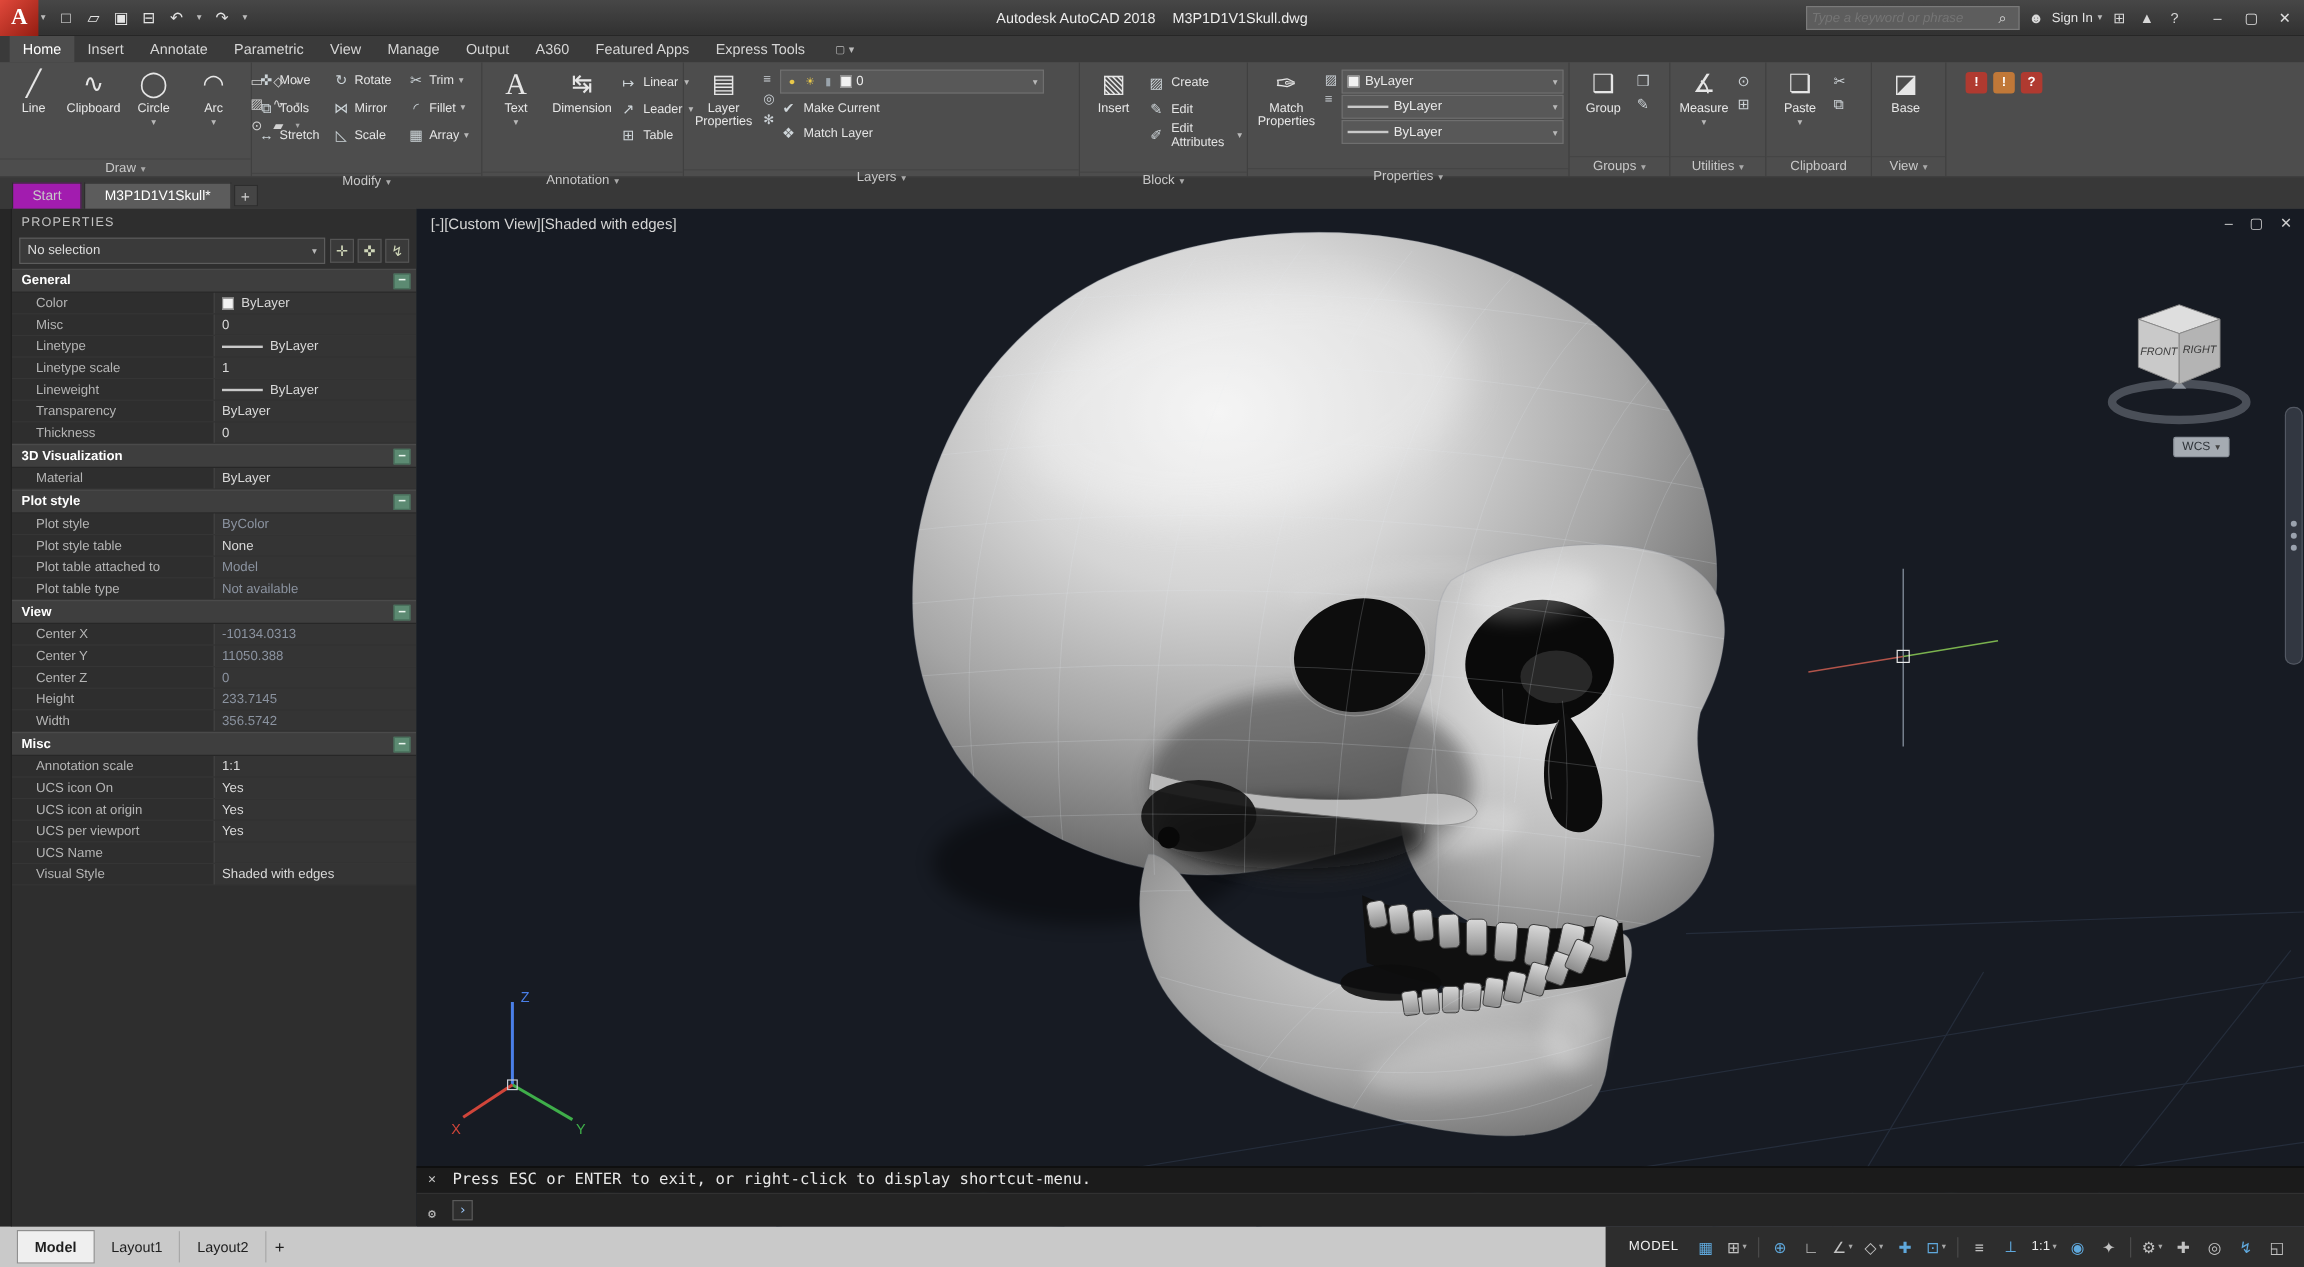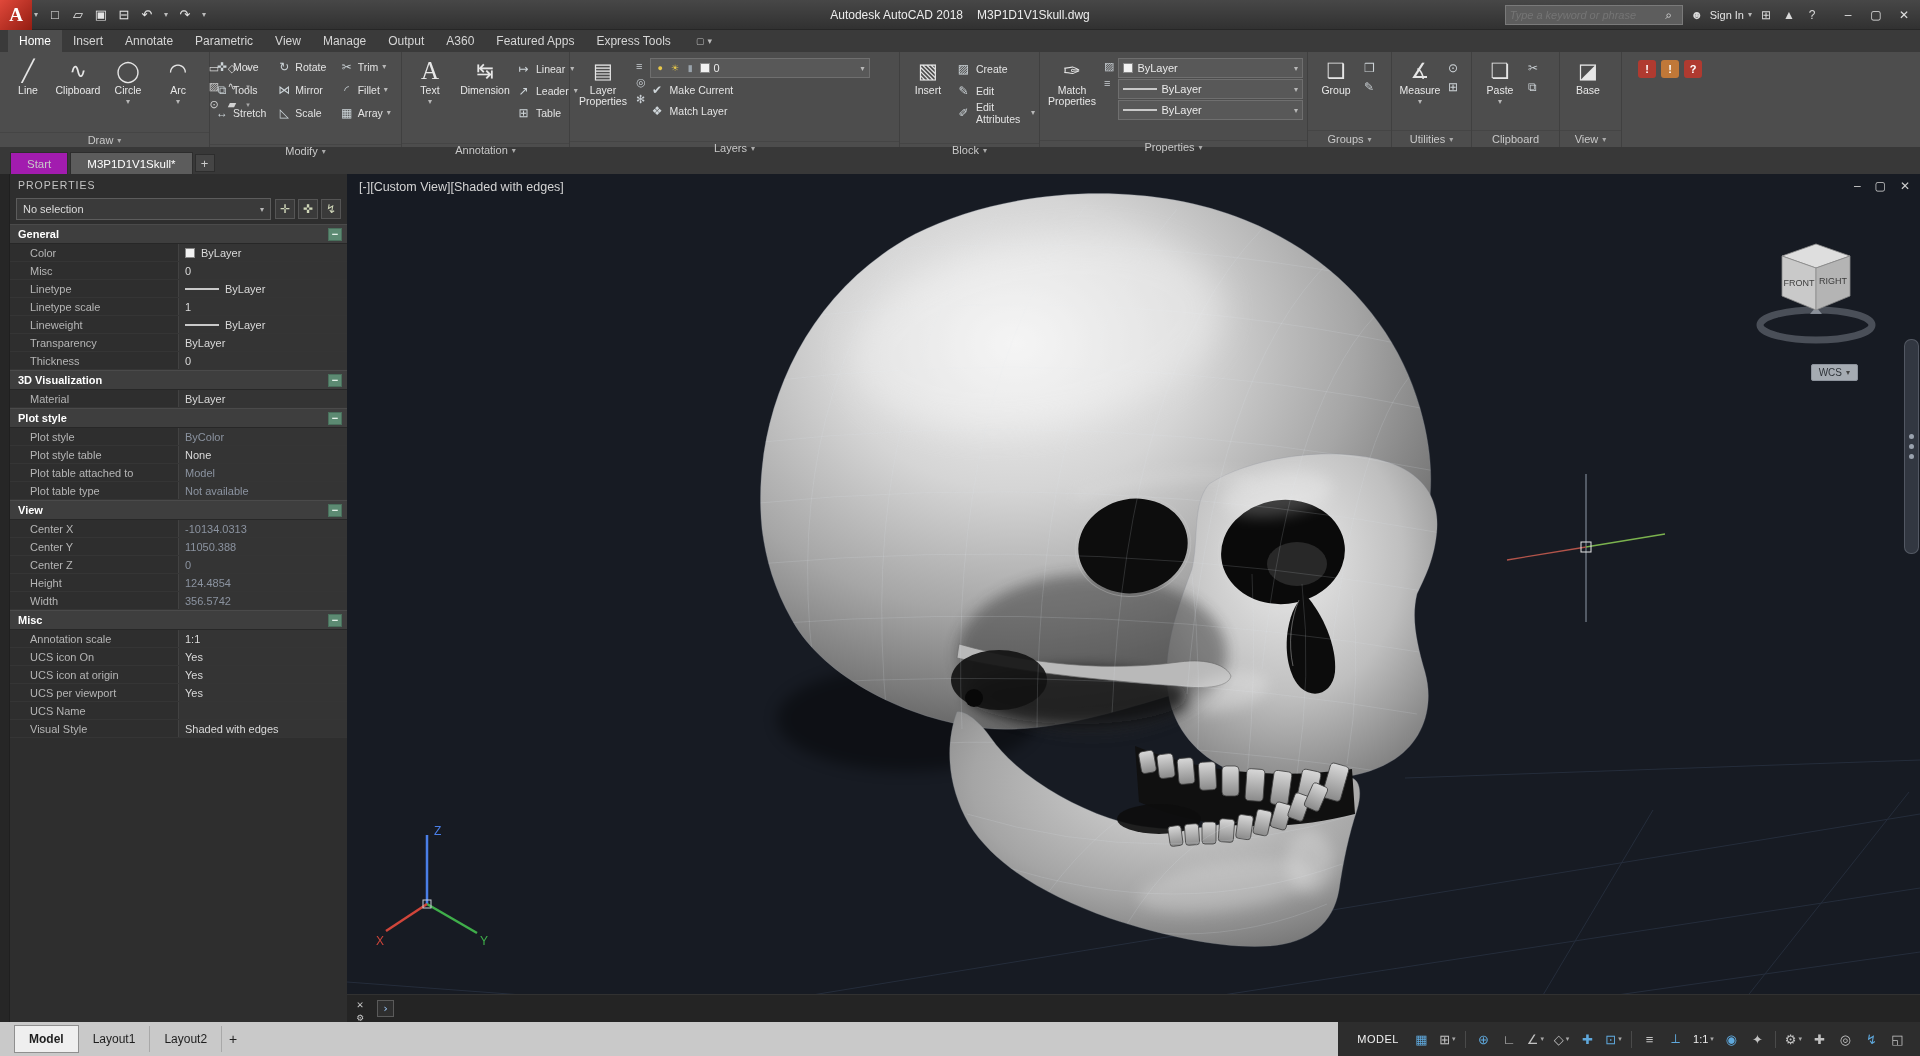--- a/index.html
+++ b/index.html
@@ -92,21 +92,21 @@
   .pvalue.muted .vtext{color:#8b93a0;}
   .props-fill{flex:1;background:#2e2e2e;}
 
   
   .viewport{position:relative;flex:1;background:#171b23;overflow:hidden;}
   .scene{position:absolute;inset:0;display:block;}
   .vp-label{position:absolute;top:6px;left:12px;color:#d4d4d4;font-size:12.5px;display:flex;}
   .vpc{cursor:default;}
   .vpc::before{content:"[";} .vpc::after{content:"]";}
   .vp-wincontrols{position:absolute;top:5px;right:10px;display:flex;gap:14px;color:#cfcfcf;font-size:12px;}
-  .viewcube{position:absolute;top:48px;right:26px;width:150px;height:128px;}
+  .viewcube{position:absolute;top:58px;right:26px;width:150px;height:128px;font-style:italic;}
   .wcs{position:absolute;top:190px;right:62px;height:17px;padding:0 7px;background:rgba(186,191,198,0.88);color:#2e3338;font-size:10px;display:flex;align-items:center;gap:4px;border-radius:2px;border:1px solid #8d939c;}
   .wcs .caret{color:#444;}
   .vnavbar{position:absolute;top:165px;right:1px;width:15px;height:215px;background:rgba(84,90,102,0.45);border:1px solid rgba(134,140,152,0.4);border-radius:7px;display:flex;flex-direction:column;align-items:center;justify-content:center;gap:5px;}
   .vnavbar i{width:5px;height:5px;border-radius:50%;background:#9aa2ae;display:block;}
   .ucsicon{position:absolute;left:25px;bottom:60px;}
 
   
   .command-overlay{position:absolute;left:0;right:0;bottom:0;font-family:"DejaVu Sans Mono",monospace;}
   .cmd-side{position:absolute;left:3px;top:2px;bottom:2px;width:20px;display:flex;flex-direction:column;justify-content:space-between;align-items:center;padding:2px 0;color:#c4c4c4;z-index:2;}
   .cmd-side span{font-size:11px;}
@@ -619,21 +619,21 @@
           </div>
           <div class="prow" data-name="property-row-center-z">
             <div class="plabel" data-name="property-label">Center Z</div>
             <div class="pvalue muted" data-name="property-value">
               <span class="vtext">0</span>
             </div>
           </div>
           <div class="prow" data-name="property-row-height">
             <div class="plabel" data-name="property-label">Height</div>
             <div class="pvalue muted" data-name="property-value">
-              <span class="vtext">124.4854</span>
+              <span class="vtext">233.7145</span>
             </div>
           </div>
           <div class="prow" data-name="property-row-width">
             <div class="plabel" data-name="property-label">Width</div>
             <div class="pvalue muted" data-name="property-value">
               <span class="vtext">356.5742</span>
             </div>
           </div>
           <div class="sec-header" data-name="section-header-misc">
             <span class="sec-title" data-name="section-title">Misc</span>
@@ -868,20 +868,23 @@
           <text x="108" y="126" font-size="12" fill="#3fae4a" font-family="Liberation Sans, sans-serif" data-name="ucs-y-label">Y</text>
           <text x="4" y="126" font-size="12" fill="#d0453a" font-family="Liberation Sans, sans-serif" data-name="ucs-x-label">X</text>
         </svg>
       </div>
 
       <div class="command-overlay" data-name="command-line-window">
         <div class="cmd-side">
           <span data-name="close-command-line-icon">✕</span>
           <span data-name="command-line-customize-icon">⚙</span>
         </div>
+        <div class="cmd-msg" data-name="command-history-line">
+          <span>Press ESC or ENTER to exit, or right-click to display shortcut-menu.</span>
+        </div>
         <div class="cmd-input" data-name="command-input-row">
           <span class="cmd-prompt-box" data-name="command-prompt-icon">›</span>
         </div>
       </div>
     </div>
   </div>
 
   <div class="bottombar">
     <div class="layout-tabs" data-name="layout-tab-bar">
         <div class="ltab active" data-name="layout-tab-model">Model</div>

